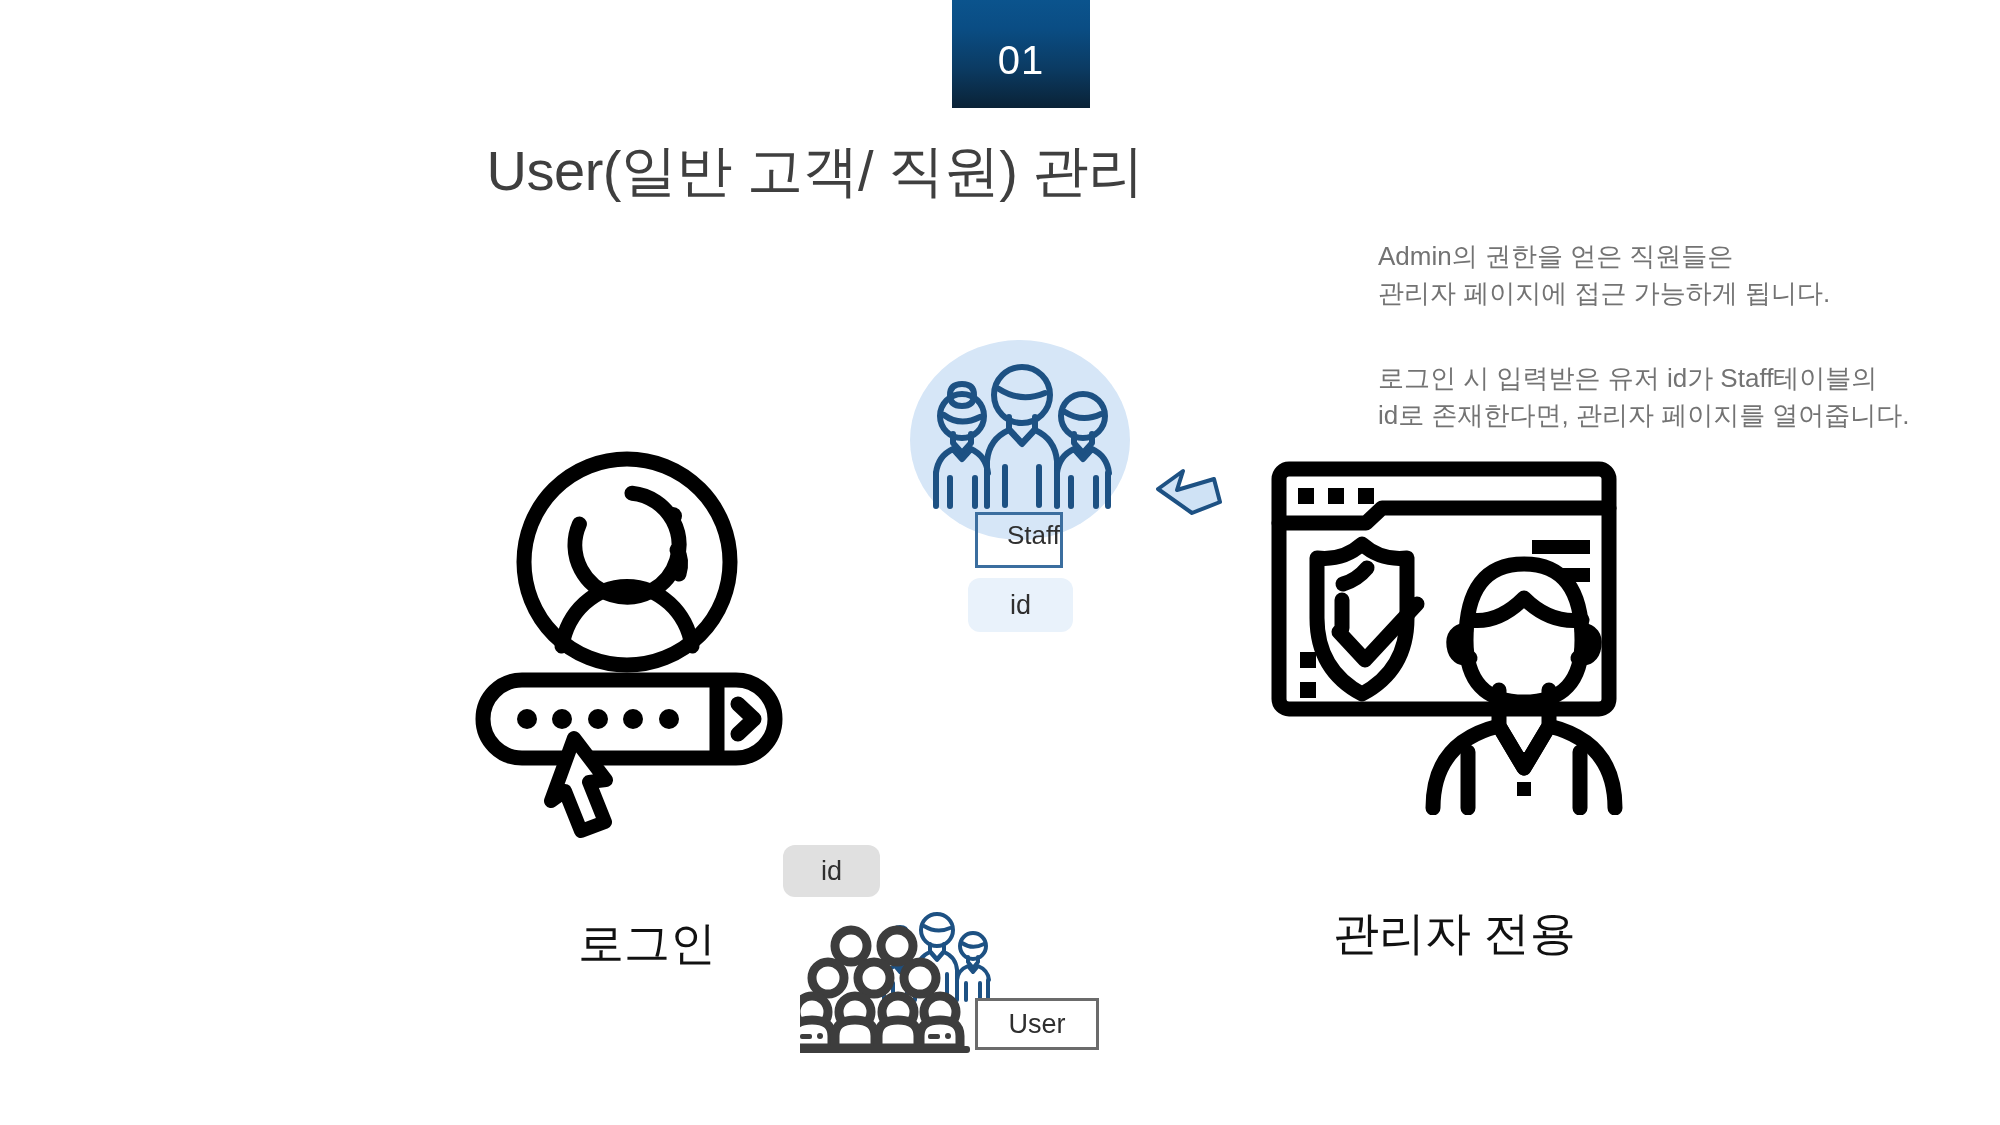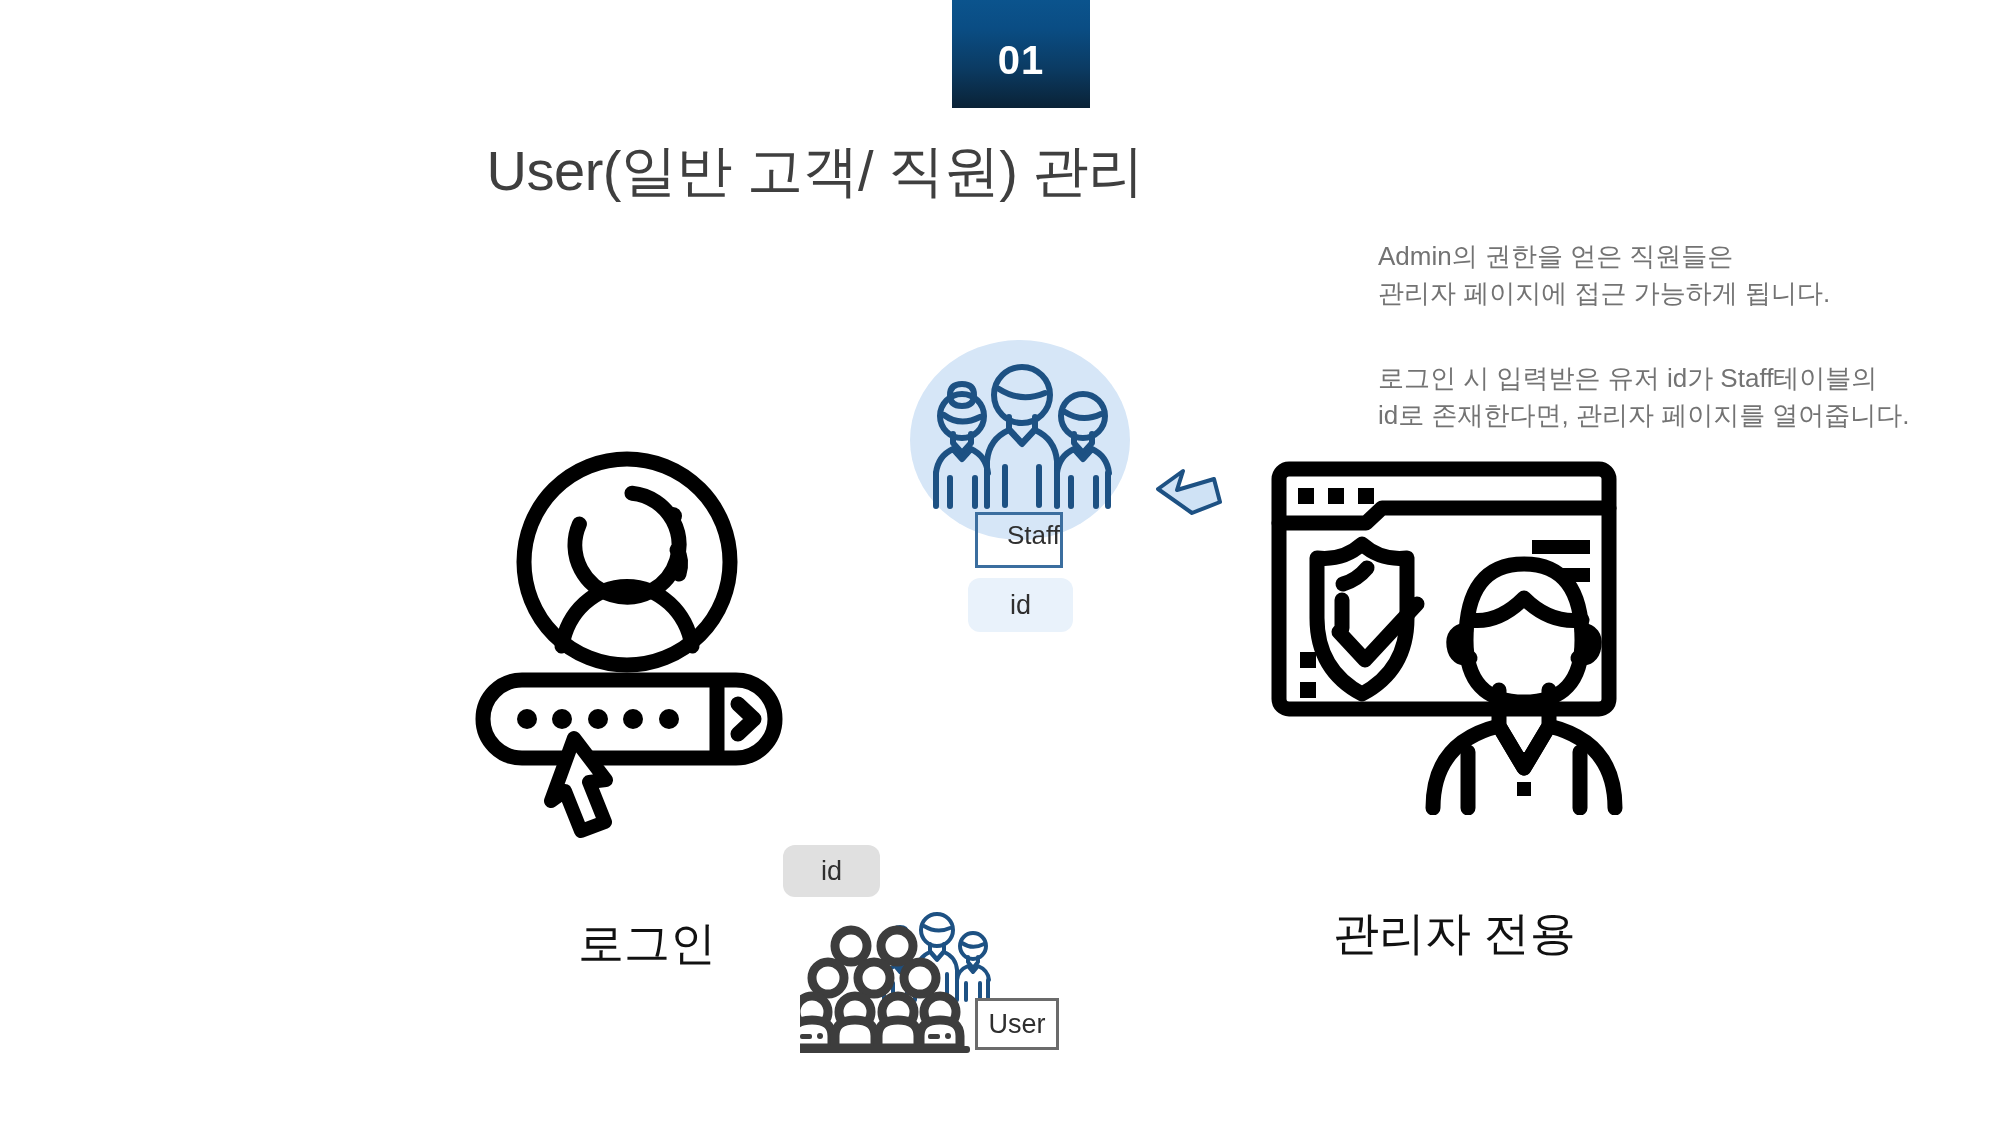--- a/index.html
+++ b/index.html
@@ -27,21 +27,21 @@
     width: 138px;
     height: 114px;
     background: linear-gradient(180deg, #0b558f 0%, #0a4d84 30%, #0b3b63 65%, #0a2236 100%);
     display: flex;
     align-items: center;
     justify-content: center;
   }
   .num-badge .num-text {
     color: #ffffff;
     font-size: 40px;
-    font-weight: 700;
+    font-weight: 400;
     letter-spacing: 1px;
     line-height: 1;
     padding-top: 18px;
   }
 
   
   .slide-title {
     position: absolute;
     left: 0;
     top: 140px;
@@ -175,21 +175,21 @@
     position: absolute;
     left: 800px;
     top: 908px;
     width: 250px;
     height: 145px;
   }
   .user-box {
     position: absolute;
     left: 975px;
     top: 998px;
-    width: 84px;
+    width: 124px;
     height: 52px;
     border: 3px solid #6b6b6b;
     box-sizing: border-box;
     background: #ffffff;
     display: flex;
     align-items: center;
     justify-content: center;
   }
   .user-box .lbl {
     font-size: 27px;

